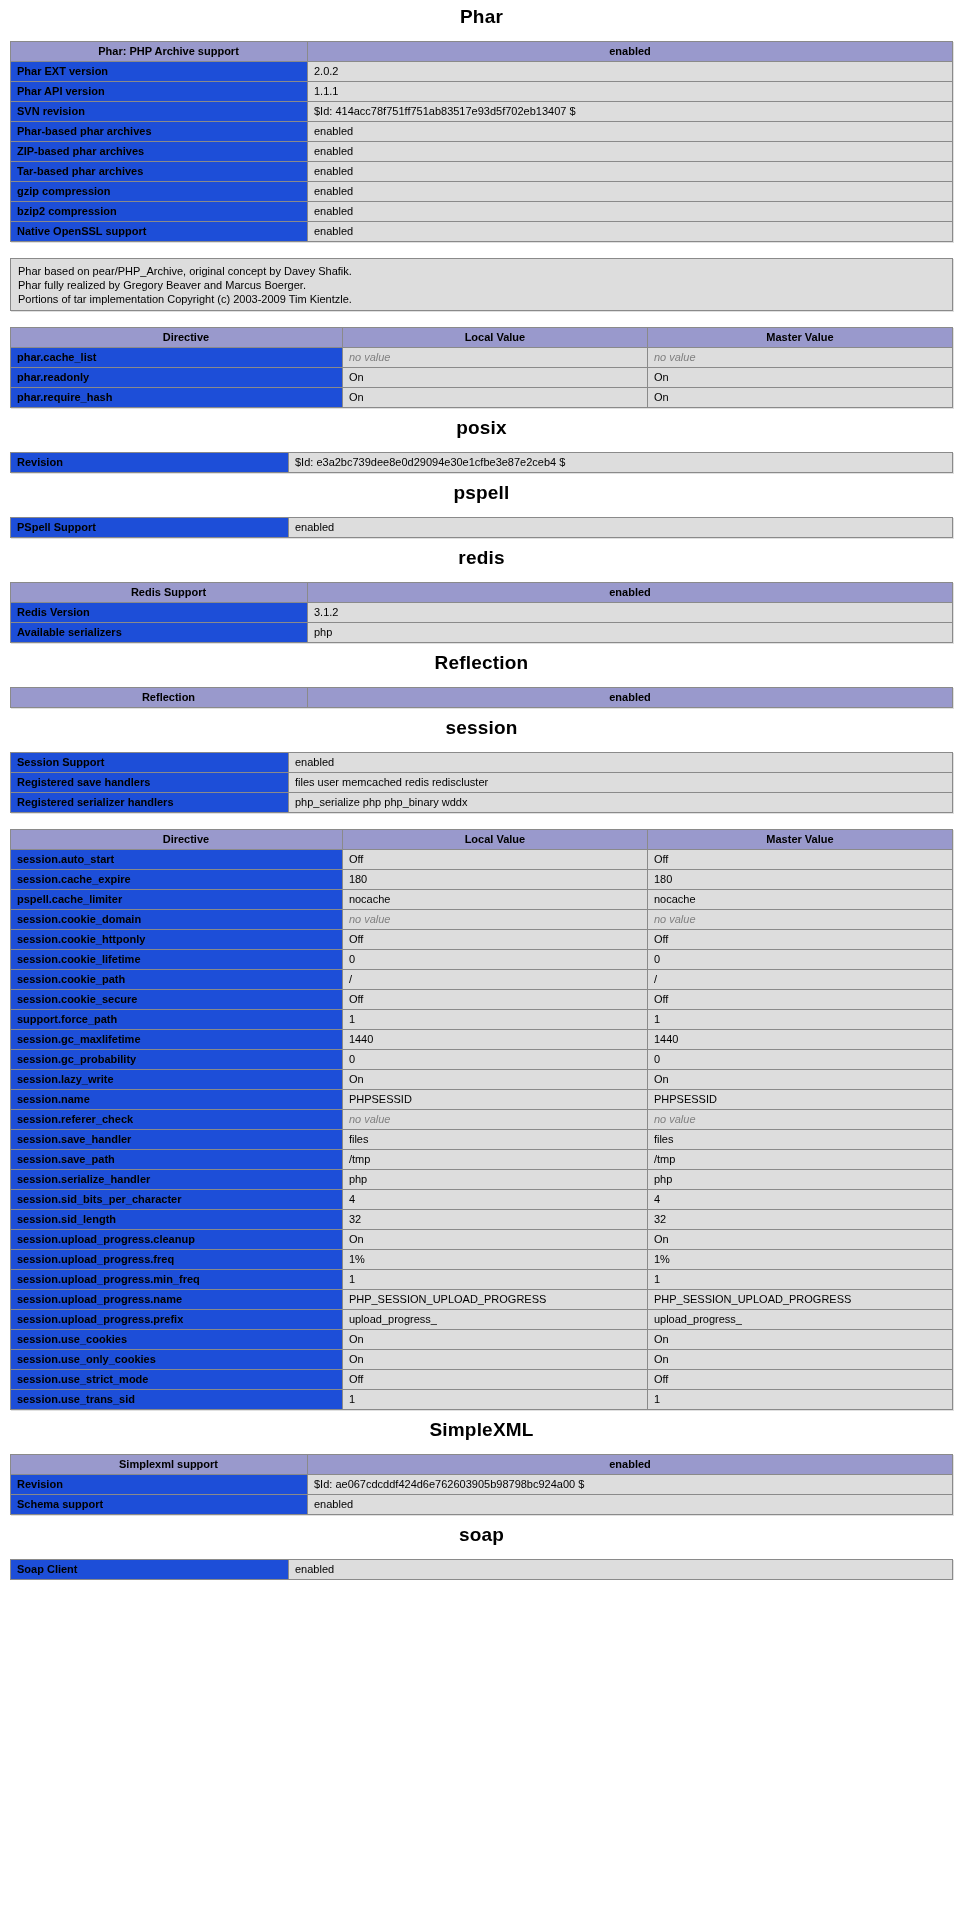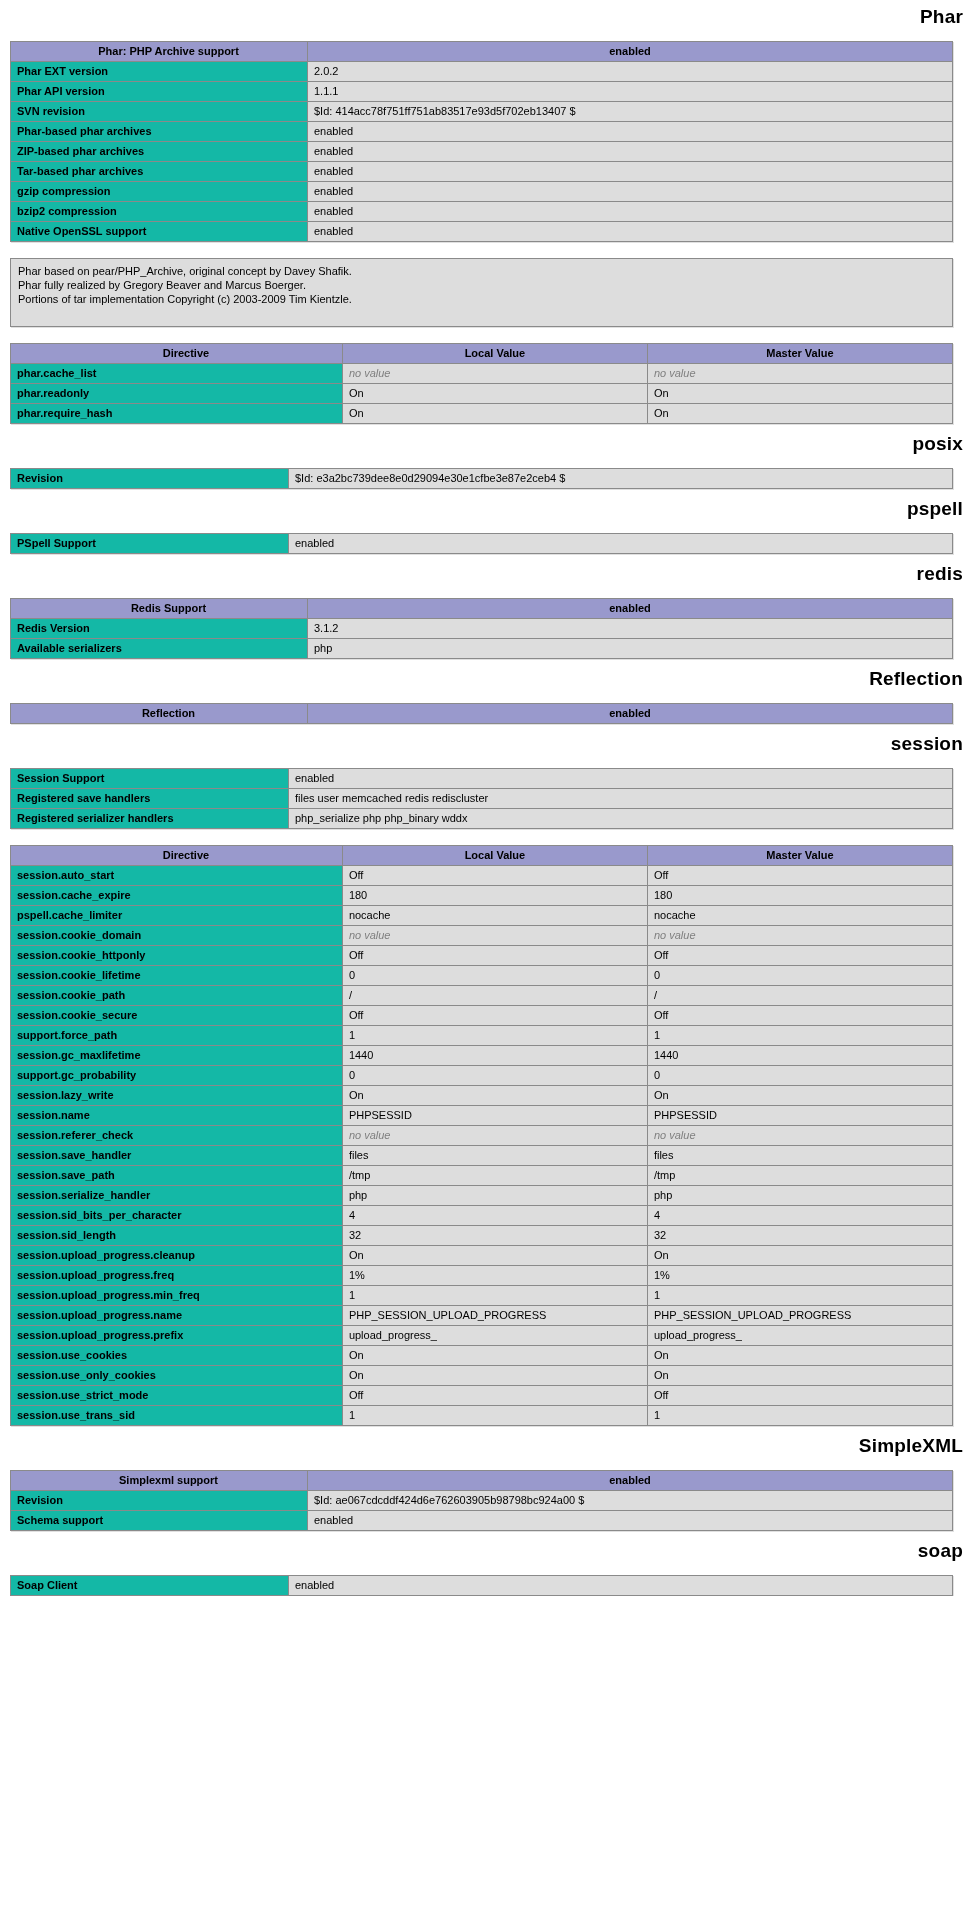--- a/index.html
+++ b/index.html
@@ -14,21 +14,21 @@
     width: 963px;
   }
   .page {
     width: 963px;
     box-sizing: border-box;
     padding: 0;
   }
   h1.section-title {
     font-size: 19px;
     font-weight: bold;
-    text-align: right;
+    text-align: center;
     margin: 0;
     padding: 0;
     color: #000000;
     letter-spacing: 0.2px;
   }
   .title-wrap { padding: 9px 0 13px 0; }
   .title-wrap.first { padding-top: 6px; }
   table.info {
     border-collapse: collapse;
     width: 943px;
@@ -47,21 +47,21 @@
     background-color: #9999cc;
     font-weight: bold;
     text-align: center;
     color: #000000;
   }
   th.hdr.e {
     width: 265px;
     padding-left: 25px;
   }
   td.e {
-    background-color: #14b8a6;
+    background-color: #1d4ed8;
     font-weight: bold;
     width: 265px;
     white-space: nowrap;
   }
   td.v {
     background-color: #dddddd;
     font-weight: normal;
     word-break: break-word;
   }
   td.v.half { width: 260px; }
@@ -69,21 +69,21 @@
   td.novalue {
     color: #808080;
     font-style: italic;
     font-weight: normal;
   }
   .credits {
     width: 943px;
     margin: 0 10px;
     border: 1px solid #8a8a8a;
     background-color: #dddddd;
-    padding: 5px 7px 20px 7px;
+    padding: 5px 7px 4px 7px;
     box-sizing: border-box;
     font-size: 11px;
     line-height: 14px;
     box-shadow: 1px 1px 0 rgba(0,0,0,0.12);
   }
   .credits div { white-space: nowrap; }
   .gap-md { height: 16px; }
 </style>
 </head>
 <body>
@@ -290,21 +290,21 @@
           <td class="e">support.force_path</td>
           <td class="v half">1</td>
           <td class="v half">1</td>
         </tr>
         <tr>
           <td class="e">session.gc_maxlifetime</td>
           <td class="v half">1440</td>
           <td class="v half">1440</td>
         </tr>
         <tr>
-          <td class="e">support.gc_probability</td>
+          <td class="e">session.gc_probability</td>
           <td class="v half">0</td>
           <td class="v half">0</td>
         </tr>
         <tr>
           <td class="e">session.lazy_write</td>
           <td class="v half">On</td>
           <td class="v half">On</td>
         </tr>
         <tr>
           <td class="e">session.name</td>

